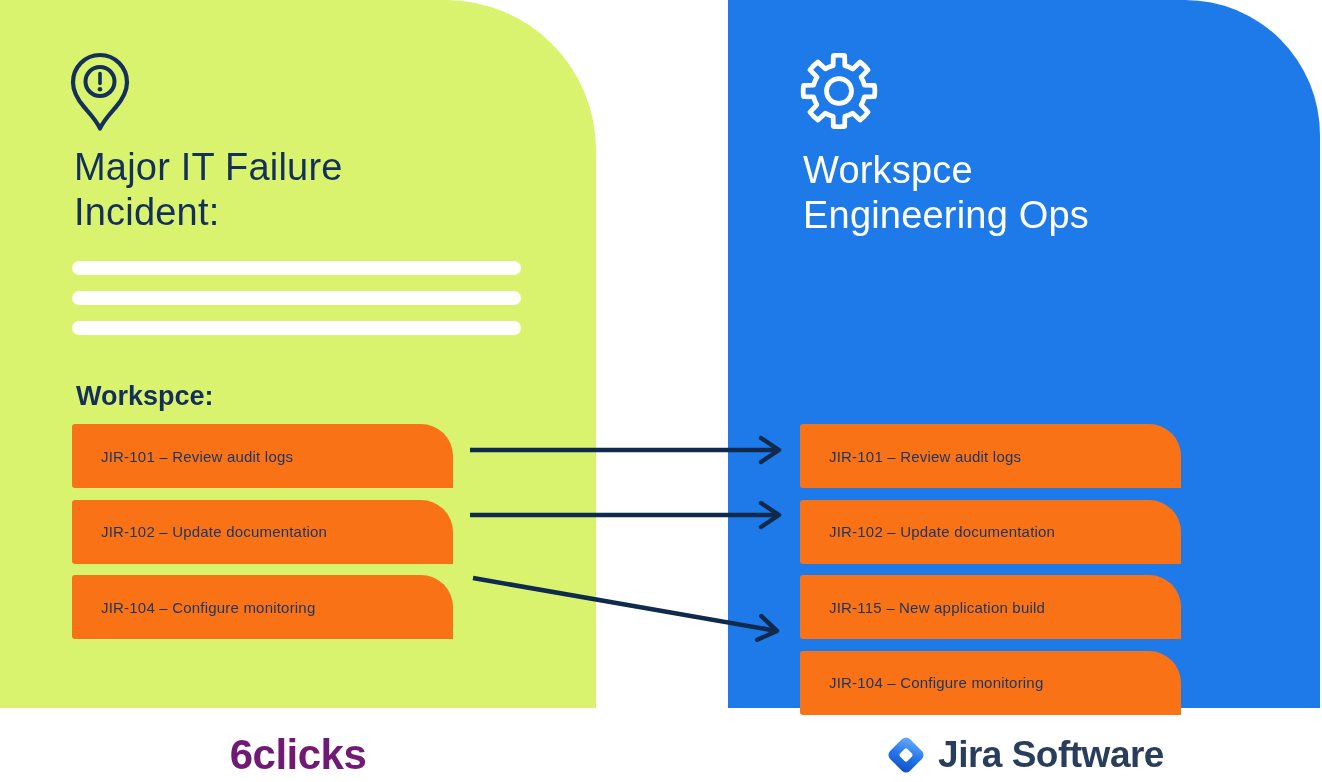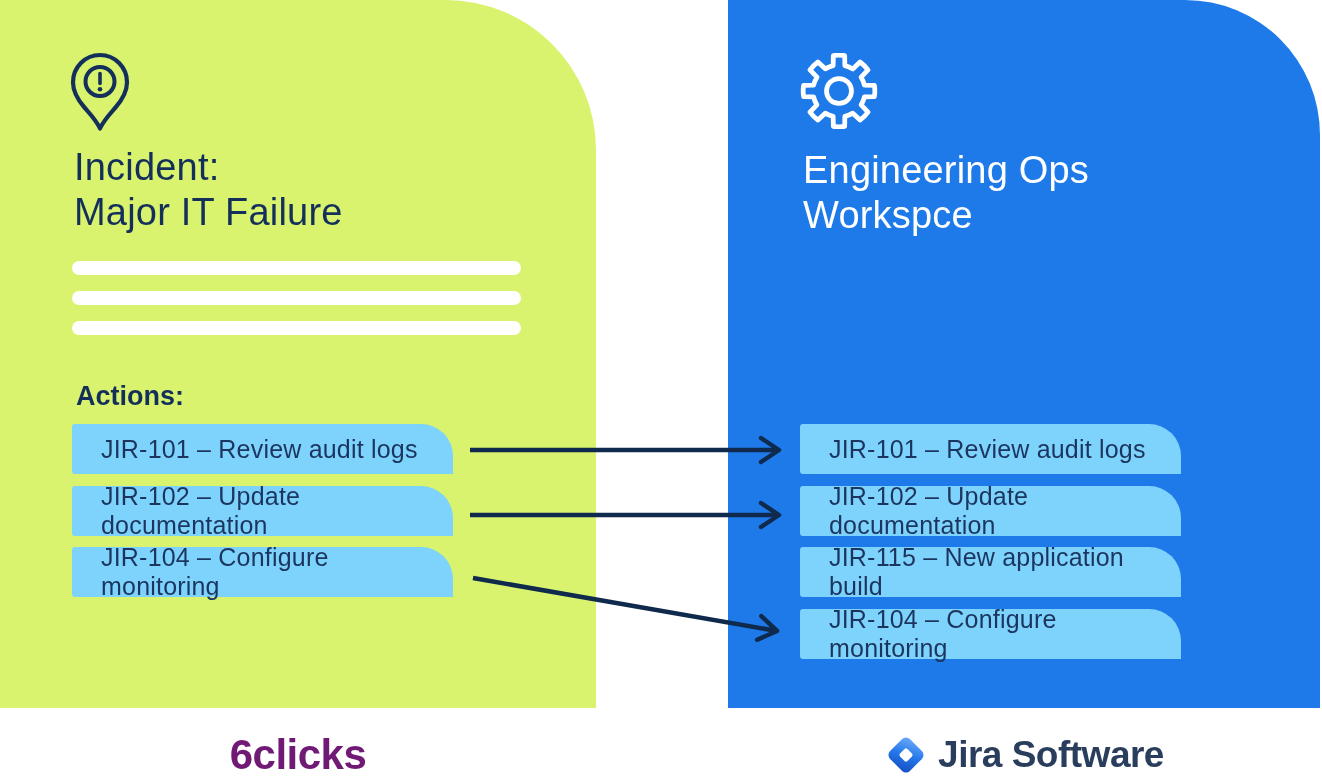--- a/index.html
+++ b/index.html
@@ -19,23 +19,23 @@
   .panel-right .panel-title{left:75px;top:148px;color:#ffffff;}
 
   .skeleton{position:absolute;left:72px;width:449px;height:13.5px;background:#ffffff;border-radius:7px;}
   .sk1{top:261px;} .sk2{top:291px;} .sk3{top:321px;}
 
   .section-label{position:absolute;left:76px;top:379px;font-size:27px;line-height:34px;
     font-weight:600;color:#14305A;}
   .panel-right .section-label{left:73px;color:#ffffff;}
 
   .pill-list{position:absolute;left:72px;top:424px;width:381px;}
-  .pill{width:381px;height:50px;margin-bottom:11.5px;background:#7dd3fc;
+  .pill{width:381px;height:64px;margin-bottom:11.5px;background:#f97316;
     border-radius:3px 32px 0 3px;display:flex;align-items:center;box-sizing:border-box;
-    padding-left:29px;font-size:25px;font-weight:500;color:#1B355F;letter-spacing:0.2px;}
+    padding-left:29px;font-size:15px;font-weight:500;color:#1B355F;letter-spacing:0.2px;}
 
   .arrows{position:absolute;left:0;top:0;pointer-events:none;}
 
   .brand-row{position:absolute;top:728px;height:54px;}
   .brand-6clicks{left:0;width:596px;text-align:center;font-size:42px;line-height:54px;
     font-weight:700;color:#701a75;letter-spacing:-0.5px;}
   .brand-jira{left:728px;width:592px;display:flex;align-items:center;justify-content:center;gap:10px;}
   .jira-mark{width:44px;height:44px;flex:0 0 auto;}
   .jira-word{font-size:37px;font-weight:700;color:#293D5C;letter-spacing:-0.5px;line-height:44px;}
 </style>
@@ -44,46 +44,46 @@
 
 <div class="panel panel-left">
   <svg class="pin-icon" viewBox="0 0 60 86">
     <path d="M30,3 C15,3 3,15.2 3,30.2 C3,40.2 8,48 14.5,55.5 C20,61.8 26.5,68.5 30,76.5 C33.5,68.5 40,61.8 45.5,55.5 C52,48 57,40.2 57,30.2 C57,15.2 45,3 30,3 Z" fill="none" stroke="#14305A" stroke-width="4.2" stroke-linejoin="round"></path>
     <circle cx="30" cy="29.5" r="14.5" fill="none" stroke="#14305A" stroke-width="4"></circle>
     <line x1="30" y1="21.5" x2="30" y2="31.5" stroke="#14305A" stroke-width="3.6" stroke-linecap="round"></line>
     <circle cx="30" cy="37.2" r="2.3" fill="#14305A"></circle>
   </svg>
 
   <div class="panel-title">
+    <div>Major IT Failure</div>
     <div>Incident:</div>
-    <div>Major IT Failure</div>
   </div>
 
   <div class="skeleton sk1"></div>
   <div class="skeleton sk2"></div>
   <div class="skeleton sk3"></div>
 
-  <div class="section-label">Actions:</div>
+  <div class="section-label">Workspce:</div>
 
   <div class="pill-list">
     <div class="pill">JIR-101 – Review audit logs</div>
     <div class="pill">JIR-102 – Update documentation</div>
     <div class="pill">JIR-104 – Configure monitoring</div>
   </div>
 </div>
 
 <div class="panel panel-right">
   <svg class="gear-icon" viewBox="0 0 70 70">
     <path d="M67.6,29.8 A33,33 0 0 1 67.6,40.2 L58.4,40.4 A24,24 0 0 1 55.4,47.7 L61.7,54.4 A33,33 0 0 1 54.4,61.7 L47.7,55.4 A24,24 0 0 1 40.4,58.4 L40.2,67.6 A33,33 0 0 1 29.8,67.6 L29.6,58.4 A24,24 0 0 1 22.3,55.4 L15.6,61.7 A33,33 0 0 1 8.3,54.4 L14.6,47.7 A24,24 0 0 1 11.6,40.4 L2.4,40.2 A33,33 0 0 1 2.4,29.8 L11.6,29.6 A24,24 0 0 1 14.7,22.3 L8.3,15.6 A33,33 0 0 1 15.6,8.3 L22.3,14.6 A24,24 0 0 1 29.6,11.6 L29.8,2.4 A33,33 0 0 1 40.2,2.4 L40.4,11.6 A24,24 0 0 1 47.7,14.7 L54.4,8.3 A33,33 0 0 1 61.7,15.6 L55.4,22.3 A24,24 0 0 1 58.4,29.6 Z" fill="none" stroke="#ffffff" stroke-width="4.4" stroke-linejoin="round"></path>
     <circle cx="35" cy="35" r="11.5" fill="none" stroke="#ffffff" stroke-width="4.4"></circle>
   </svg>
 
   <div class="panel-title">
+    <div>Workspce</div>
     <div>Engineering Ops</div>
-    <div>Workspce</div>
   </div>
 
 
   <div class="pill-list">
     <div class="pill">JIR-101 – Review audit logs</div>
     <div class="pill">JIR-102 – Update documentation</div>
     <div class="pill">JIR-115 – New application build</div>
     <div class="pill">JIR-104 – Configure monitoring</div>
   </div>
 </div>

